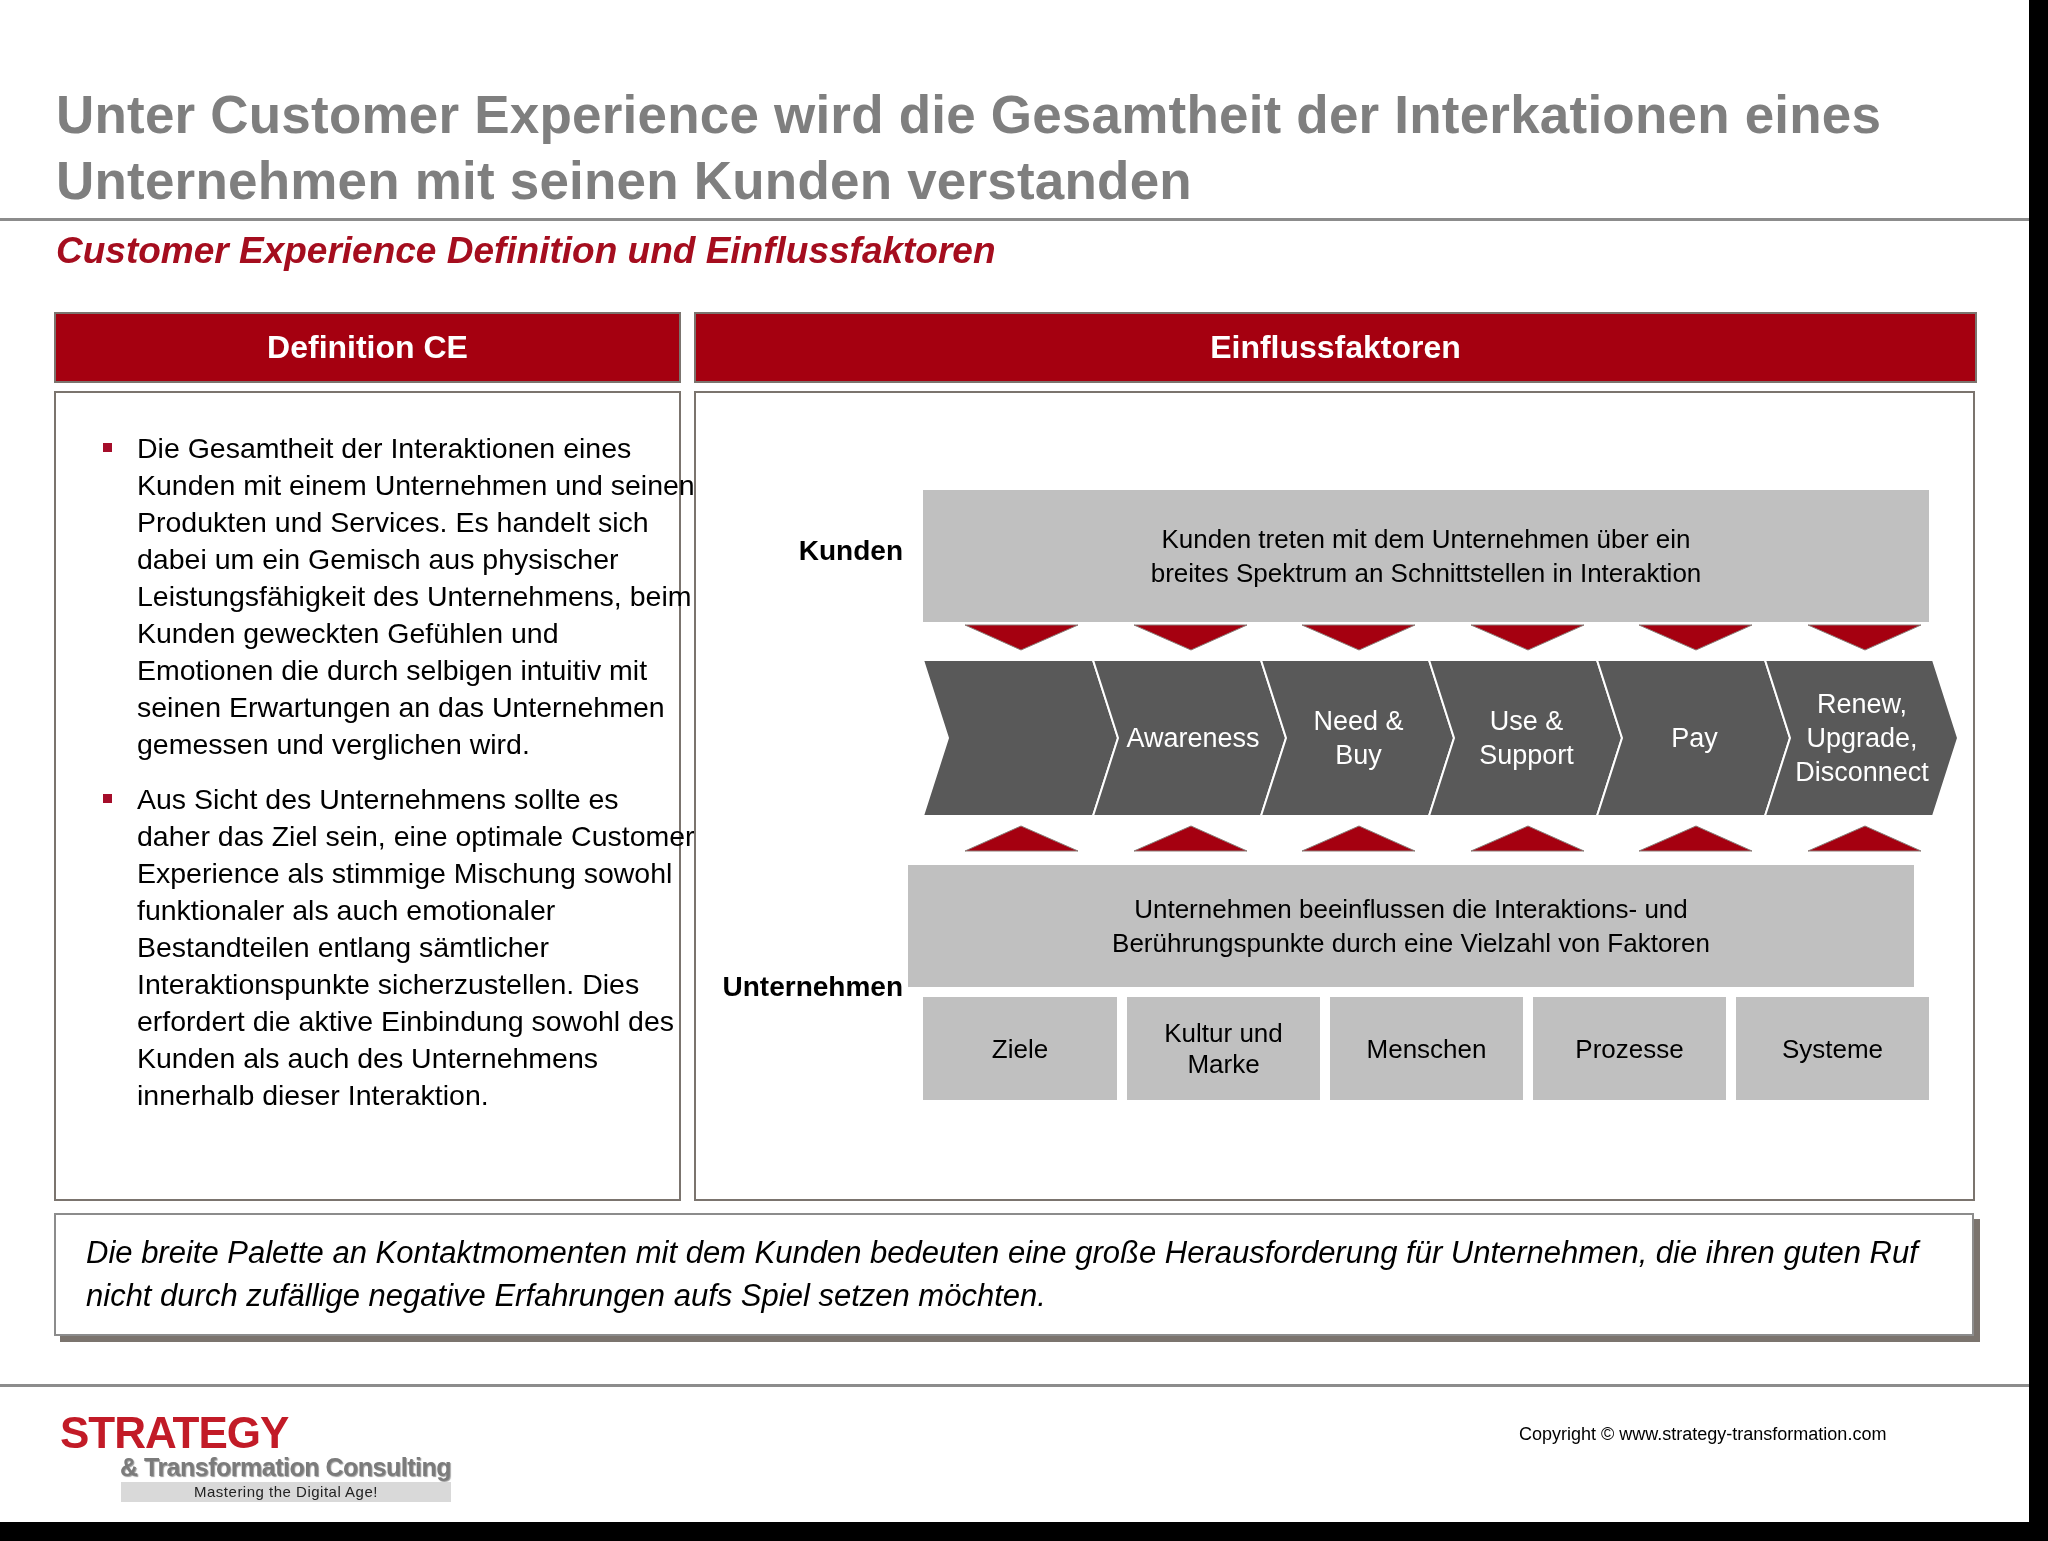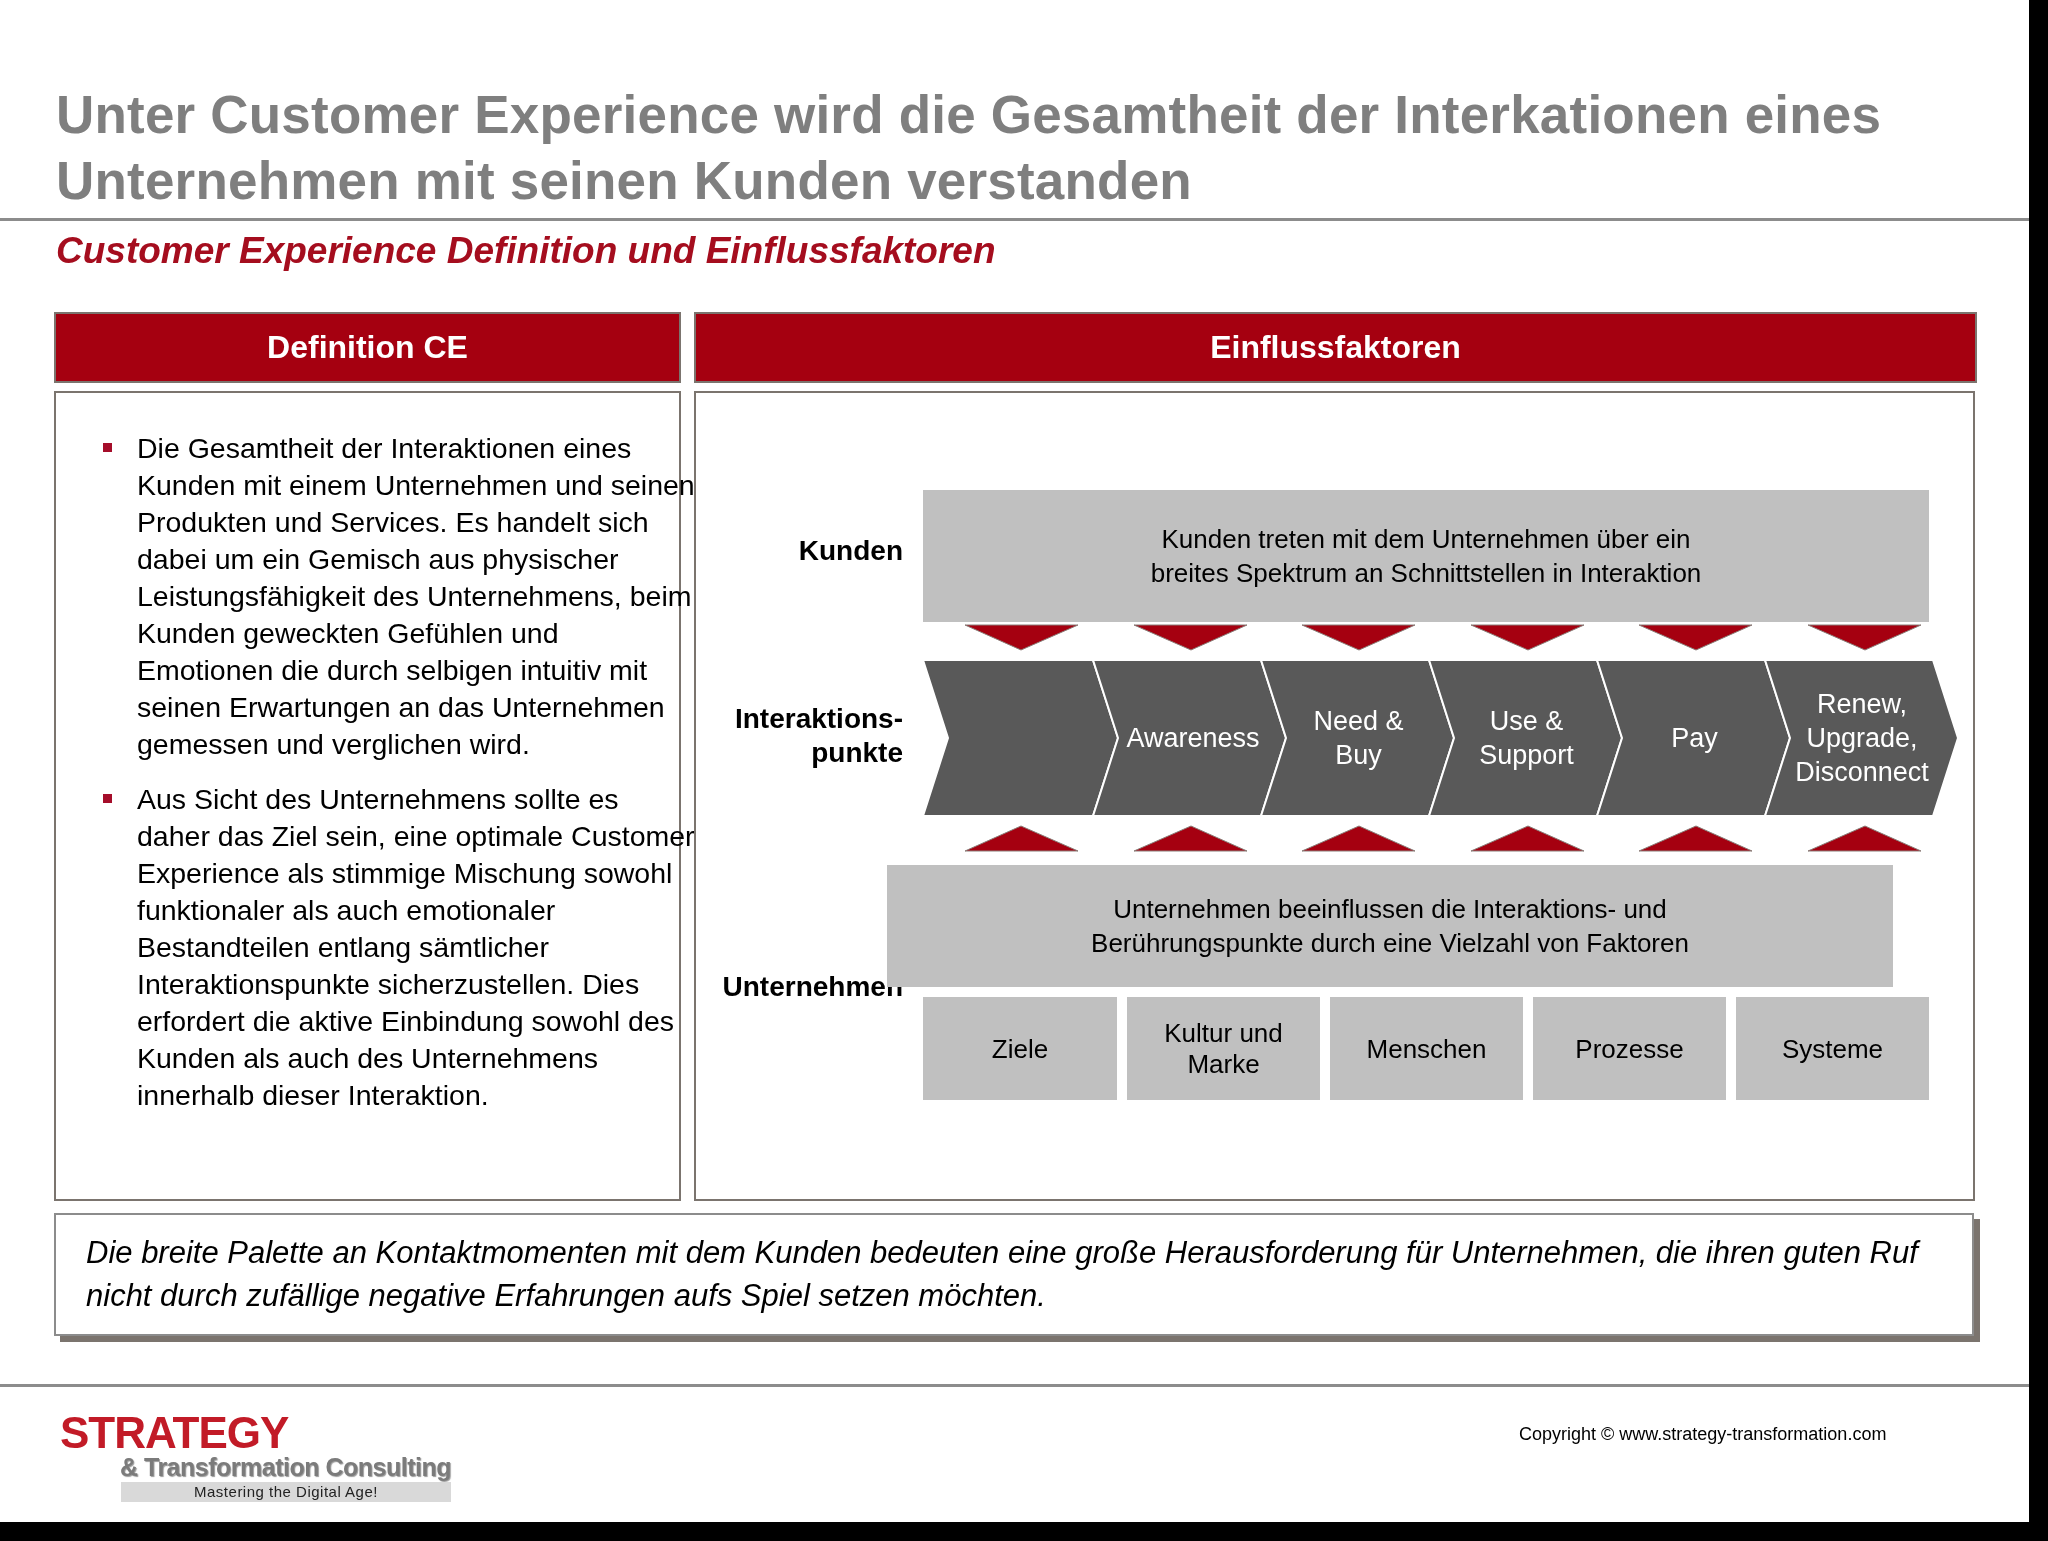--- a/index.html
+++ b/index.html
@@ -87,24 +87,20 @@
     <g fill="#a50010" stroke="#8a7d78" stroke-width="1">
       <polygon points="42,1 155,1 98,26"></polygon>
       <polygon points="211,1 324,1 268,26"></polygon>
       <polygon points="379,1 492,1 436,26"></polygon>
       <polygon points="548,1 661,1 605,26"></polygon>
       <polygon points="716,1 829,1 773,26"></polygon>
       <polygon points="885,1 998,1 942,26"></polygon>
     </g>
   </svg>
 
-  <div class="rowlabel" style="left:700px; width:203px; top:702px;">
-    <div>Interaktions-</div>
-    <div>punkte</div>
-  </div>
   <svg class="chev-svg" width="1040" height="157">
     <g fill="#595959" stroke="#ffffff" stroke-width="2">
       <polygon points="0,0 170,0 195,78 170,156 0,156 25,78"></polygon>
       <polygon points="170,0 338,0 363,78 338,156 170,156 195,78"></polygon>
       <polygon points="338,0 506,0 531,78 506,156 338,156 363,78"></polygon>
       <polygon points="506,0 674,0 699,78 674,156 506,156 531,78"></polygon>
       <polygon points="674,0 842,0 867,78 842,156 674,156 699,78"></polygon>
       <polygon points="842,0 1010,0 1035,78 1010,156 842,156 867,78"></polygon>
     </g>
   </svg>
@@ -143,21 +139,21 @@
       <polygon points="42,27 155,27 98,2"></polygon>
       <polygon points="211,27 324,27 268,2"></polygon>
       <polygon points="379,27 492,27 436,2"></polygon>
       <polygon points="548,27 661,27 605,2"></polygon>
       <polygon points="716,27 829,27 773,2"></polygon>
       <polygon points="885,27 998,27 942,2"></polygon>
     </g>
   </svg>
 
   <div class="rowlabel" style="left:700px; width:203px; top:970px;">Unternehmen</div>
-  <div class="graybox" style="left:887px; top:865px; width:1006px; height:122px;justify-content:center;">
+  <div class="graybox" style="left:908px; top:865px; width:1006px; height:122px;justify-content:center;">
     <div>
       <div>Unternehmen beeinflussen die Interaktions- und</div>
       <div>Berührungspunkte durch eine Vielzahl von Faktoren</div>
     </div>
   </div>
 
   <div class="graybox" style="left:923px; top:997px; width:194px; height:103px;">
     <div>
         <div>Ziele</div>
       </div>

